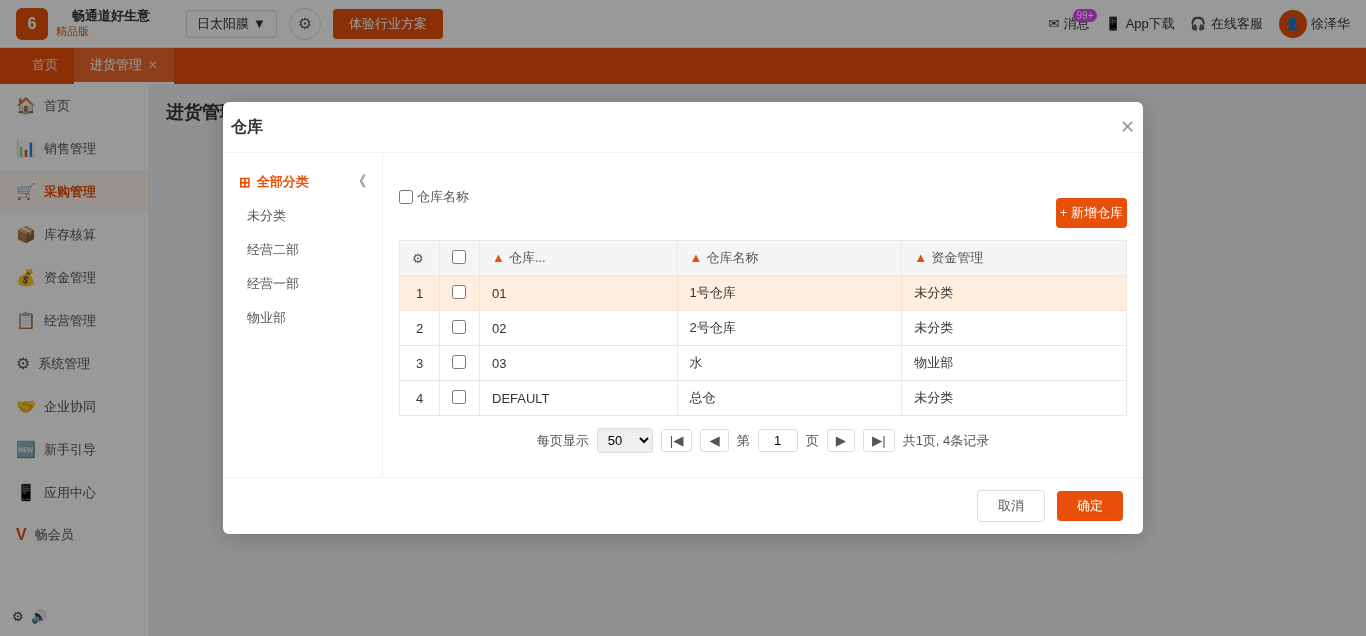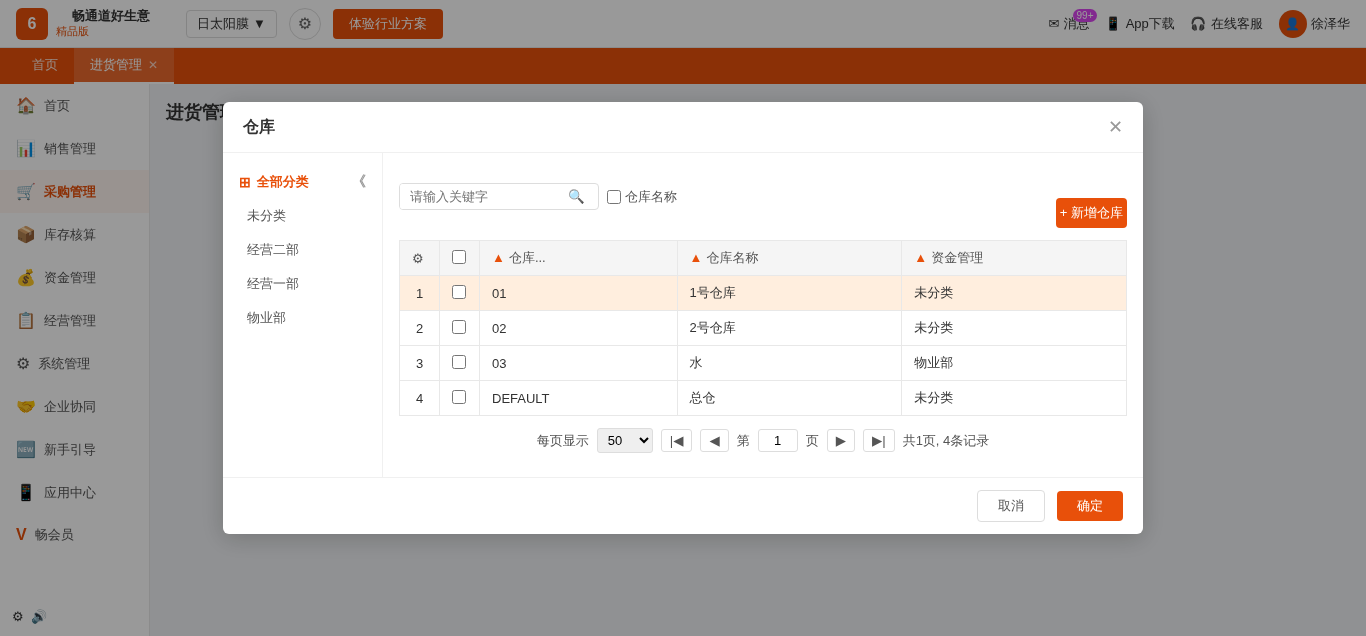--- a/index.html
+++ b/index.html
@@ -96,21 +96,21 @@
       display: flex; align-items: center; justify-content: center;
     }
 
     
     .dialog {
       background: #fff; border-radius: 6px; width: 920px; max-height: 580px;
       display: flex; flex-direction: column; box-shadow: 0 4px 24px rgba(0,0,0,0.2);
     }
     .dialog-header {
       display: flex; align-items: center; justify-content: space-between;
-      padding: 14px 20px; border-bottom: 1px solid #f0f0f0;
+      padding: 14px 8px; border-bottom: 1px solid #f0f0f0;
     }
     .dialog-title { font-size: 16px; font-weight: bold; color: #333; }
     .dialog-close { cursor: pointer; color: #999; font-size: 18px; }
     .dialog-body { display: flex; flex: 1; overflow: hidden; }
 
     
     .category-panel {
       width: 160px; border-right: 1px solid #f0f0f0; padding: 12px 0;
       display: flex; flex-direction: column;
     }
@@ -296,24 +296,20 @@
         </div>
         <div class="category-item">未分类</div>
         <div class="category-item">经营二部</div>
         <div class="category-item">经营一部</div>
         <div class="category-item">物业部</div>
       </div>
 
       <div class="right-panel">
 
         <div class="right-toolbar">
-          <div class="search-input-wrap">
-            <input type="text" placeholder="请输入关键字" style="">
-            <button class="search-btn">🔍</button>
-          </div>
           <div class="show-disabled-wrap">
             <input type="checkbox" class="checkbox" style="">
             <span>仓库名称</span>
           </div>
           <button class="add-btn">+ 新增仓库</button>
         </div>
 
         <div style="flex:1;overflow:auto;">
           <table class="data-table">
             <thead>

